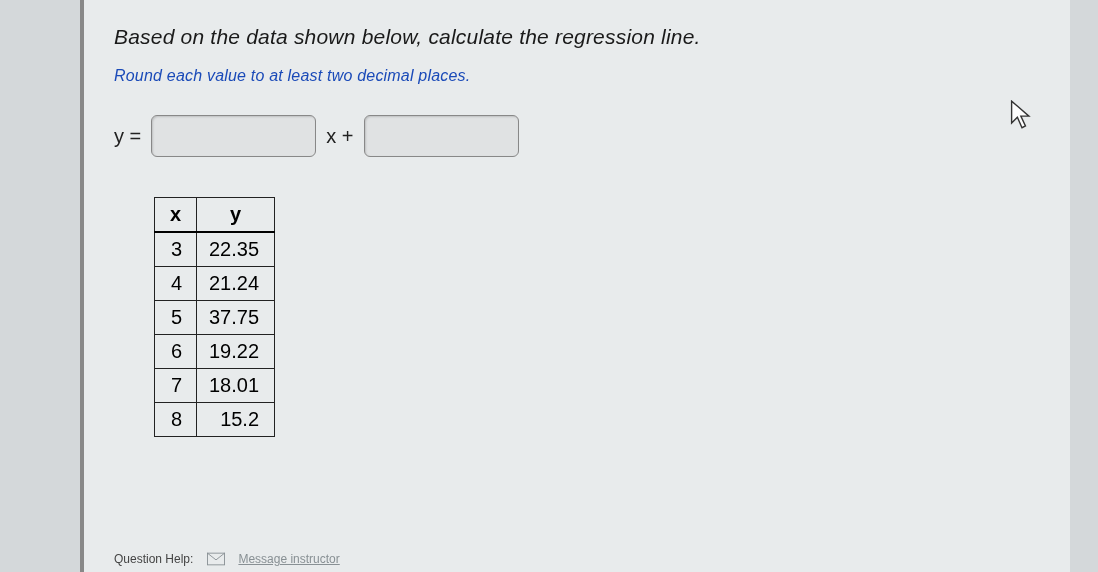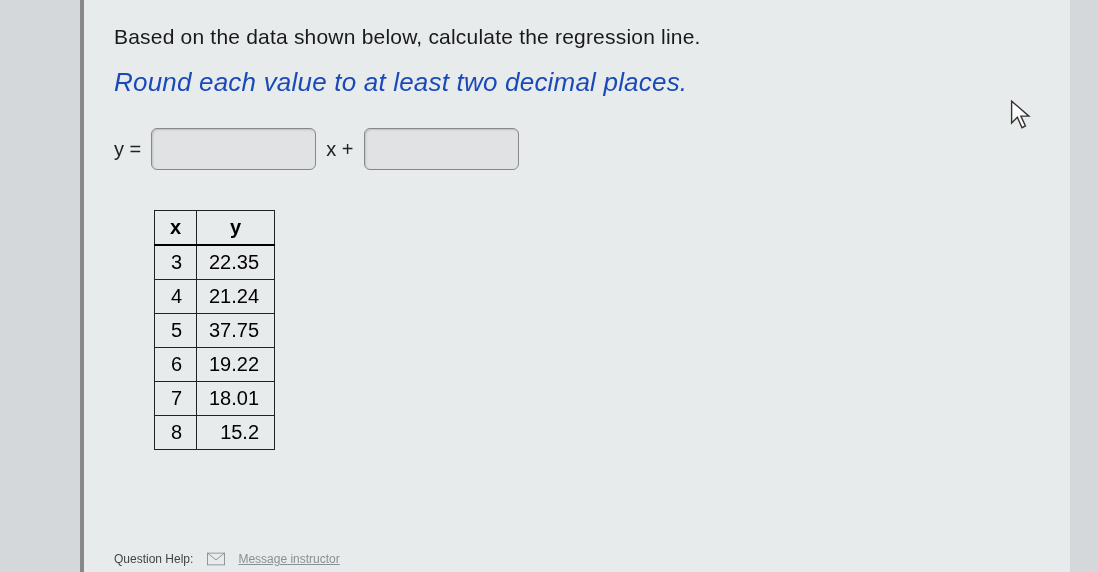--- a/index.html
+++ b/index.html
@@ -23,23 +23,24 @@
       height: 572px;
       background: #e8ebec;
       border-left: 4px solid #888;
       padding: 25px 30px;
     }
     .question-text {
       font-size: 21px;
       color: #1a1a1a;
       letter-spacing: 0.2px;
       margin-bottom: 18px;
+      font-style: italic;
     }
     .instruction {
-      font-size: 26px;
+      font-size: 16px;
       color: #1a4ab8;
       font-style: italic;
       margin-bottom: 30px;
       letter-spacing: 0.2px;
     }
     .equation-row {
       display: flex;
       align-items: center;
       gap: 10px;
       margin-bottom: 40px;

